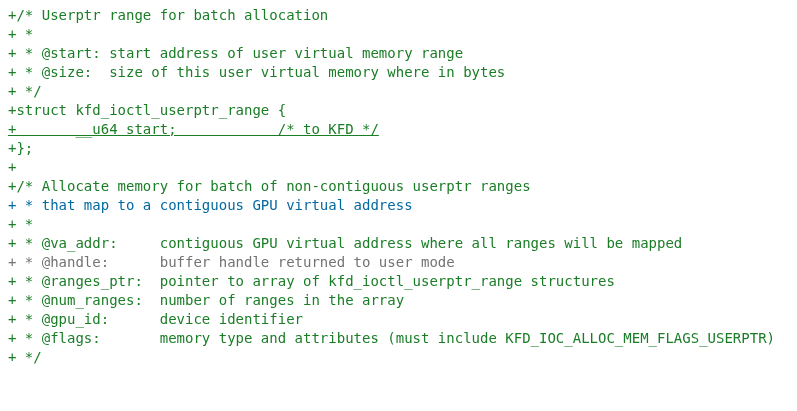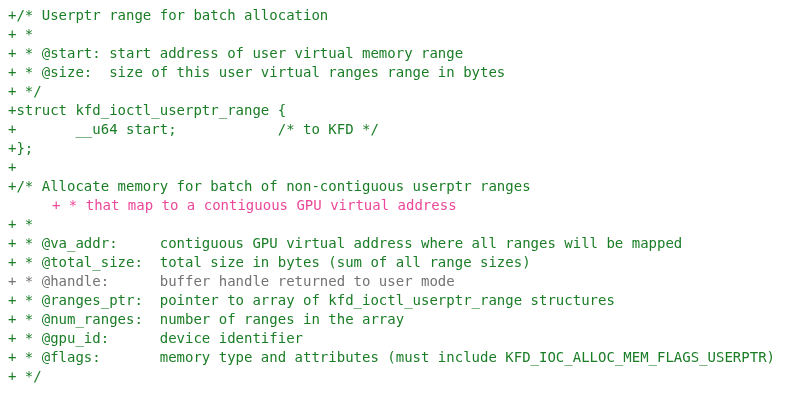--- a/index.html
+++ b/index.html
@@ -28,30 +28,29 @@
     color: #1b7e27; 
   }
 </style>
 </head>
 <body>
 
 <div class="code-view" id="code-view" style="background: rgb(255, 255, 255);">
     <div class="code-line" style="color: rgb(27, 126, 39);">+/* Userptr range for batch allocation</div>
     <div class="code-line" style="color: rgb(27, 126, 39);">+ *</div>
     <div class="code-line" style="color: rgb(27, 126, 39);">+ * @start: start address of user virtual memory range</div>
-    <div class="code-line" style="color: rgb(27, 126, 39);">+ * @size:  size of this user virtual ranges range in bytes</div>
+    <div class="code-line" style="color: rgb(27, 126, 39);">+ * @size:  size of this user virtual memory where in bytes</div>
     <div class="code-line" style="color: rgb(27, 126, 39);">+ */</div>
     <div class="code-line" style="color: rgb(27, 126, 39);">+struct kfd_ioctl_userptr_range {</div>
-    <div class="code-line" style="color: rgb(27, 126, 39);">+       __u64 start;            /* to KFD */</div>
+    <div class="code-line" style="color: rgb(27, 126, 39); text-decoration: underline;">+       __u64 start;            /* to KFD */</div>
     <div class="code-line" style="color: rgb(27, 126, 39);">+};</div>
     <div class="code-line" style="color: rgb(27, 126, 39);">+</div>
     <div class="code-line" style="color: rgb(27, 126, 39);">+/* Allocate memory for batch of non-contiguous userptr ranges</div>
-    <div class="code-line" style="color: #ec4899; margin-left: 44px;">+ * that map to a contiguous GPU virtual address</div>
+    <div class="code-line" style="color: #0369a1;">+ * that map to a contiguous GPU virtual address</div>
     <div class="code-line" style="color: rgb(27, 126, 39);">+ *</div>
     <div class="code-line" style="color: rgb(27, 126, 39);">+ * @va_addr:     contiguous GPU virtual address where all ranges will be mapped</div>
-    <div class="code-line" style="color: rgb(27, 126, 39);">+ * @total_size:  total size in bytes (sum of all range sizes)</div>
     <div class="code-line" style="color: #737373;">+ * @handle:      buffer handle returned to user mode</div>
     <div class="code-line" style="color: rgb(27, 126, 39);">+ * @ranges_ptr:  pointer to array of kfd_ioctl_userptr_range structures</div>
     <div class="code-line" style="color: rgb(27, 126, 39);">+ * @num_ranges:  number of ranges in the array</div>
     <div class="code-line" style="color: rgb(27, 126, 39);">+ * @gpu_id:      device identifier</div>
     <div class="code-line" style="color: rgb(27, 126, 39);">+ * @flags:       memory type and attributes (must include KFD_IOC_ALLOC_MEM_FLAGS_USERPTR)</div>
     <div class="code-line" style="color: rgb(27, 126, 39);">+ */</div>
   </div>
 
 </body></html>

